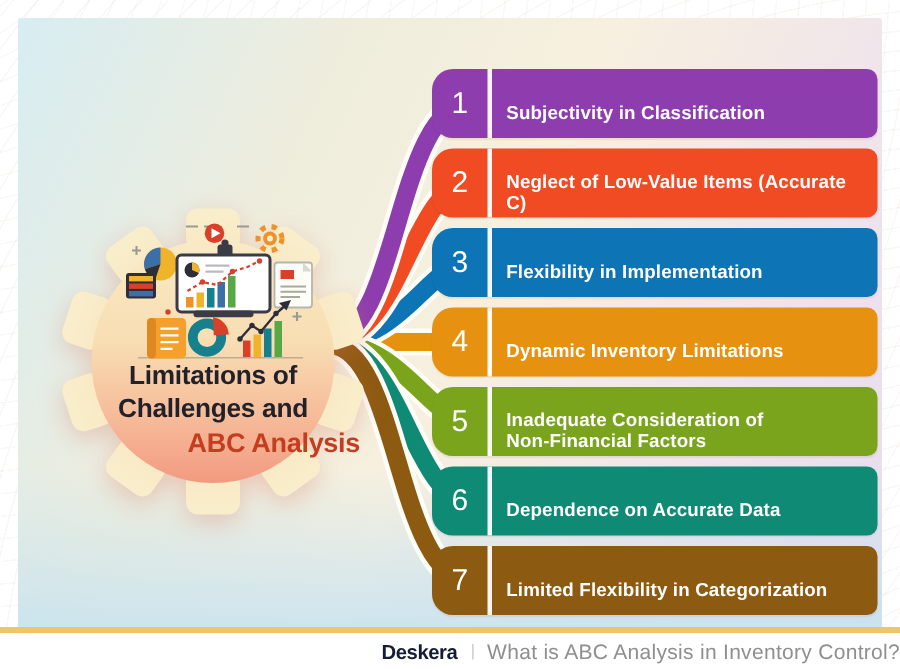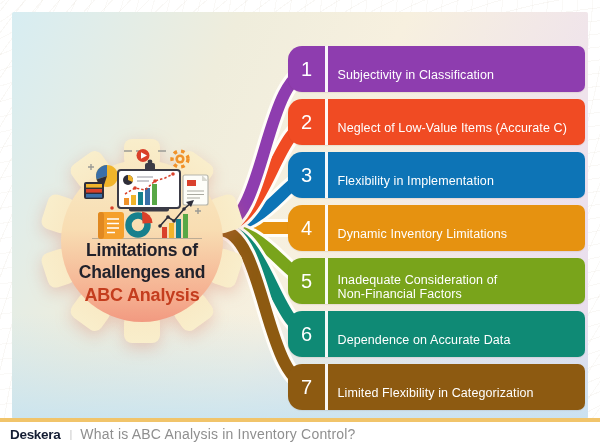--- a/index.html
+++ b/index.html
@@ -29,35 +29,35 @@
     display:flex;align-items:stretch;
     box-shadow:0 1px 1px rgba(80,40,0,0.08);
   }
   .row .num{
     width:37px;display:flex;align-items:center;justify-content:center;
     color:#ffffff;font-size:20px;font-weight:400;
   }
   .row .sep{width:2.5px;background:rgba(255,255,255,0.95);margin:0;}
   .row .lbl{
     flex:1;display:flex;align-items:center;padding-left:10px;padding-right:6px;
-    color:#ffffff;font-size:12.5px;font-weight:400;line-height:14.5px;
+    color:#ffffff;font-size:12.5px;font-weight:700;line-height:14.5px;
     white-space:pre-line;letter-spacing:0.1px;margin-top:12px;
   }
   .title-block{
     position:absolute;left:32px;top:228px;width:196px;text-align:center;
     font-weight:800;letter-spacing:-0.2px;
   }
   .title-line{font-size:17.5px;line-height:21.5px;color:#21212b;}
-  .title-highlight{font-size:18px;line-height:22px;margin-top:1px;}
+  .title-highlight{font-size:18px;line-height:22px;margin-top:1px;text-align:right;}
   .gold-divider{
     position:absolute;left:0;top:418px;width:600px;height:4px;background:#f1c46a;
   }
   .footer{
     position:absolute;left:0;top:422px;width:600px;height:24px;background:#ffffff;
-    display:flex;align-items:center;padding-left:10px;box-sizing:border-box;
+    display:flex;align-items:center;padding-left:10px;box-sizing:border-box;justify-content:flex-end;
   }
   .brand{font-size:13.5px;font-weight:800;color:#141d33;letter-spacing:-0.3px;}
   .footer-sep{color:#c8c8c8;font-size:11px;margin:0 8px 0 9px;font-weight:300;}
   .tagline{font-size:14px;color:#8f8f8f;letter-spacing:0.2px;}
 </style>
 </head>
 <body>
 
 <div class="stage">
   <div class="card">

